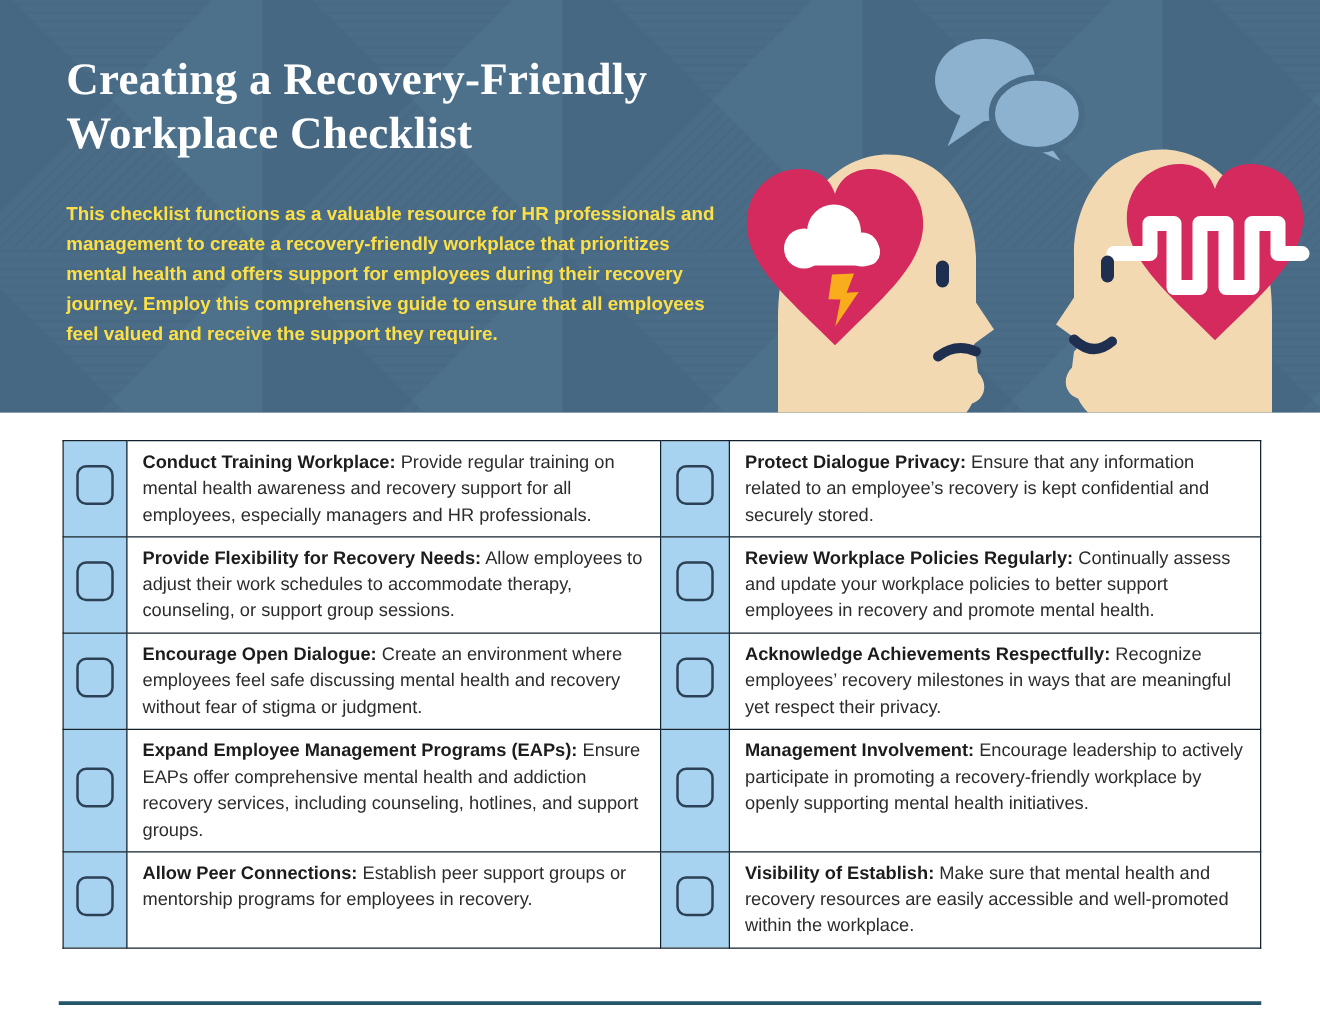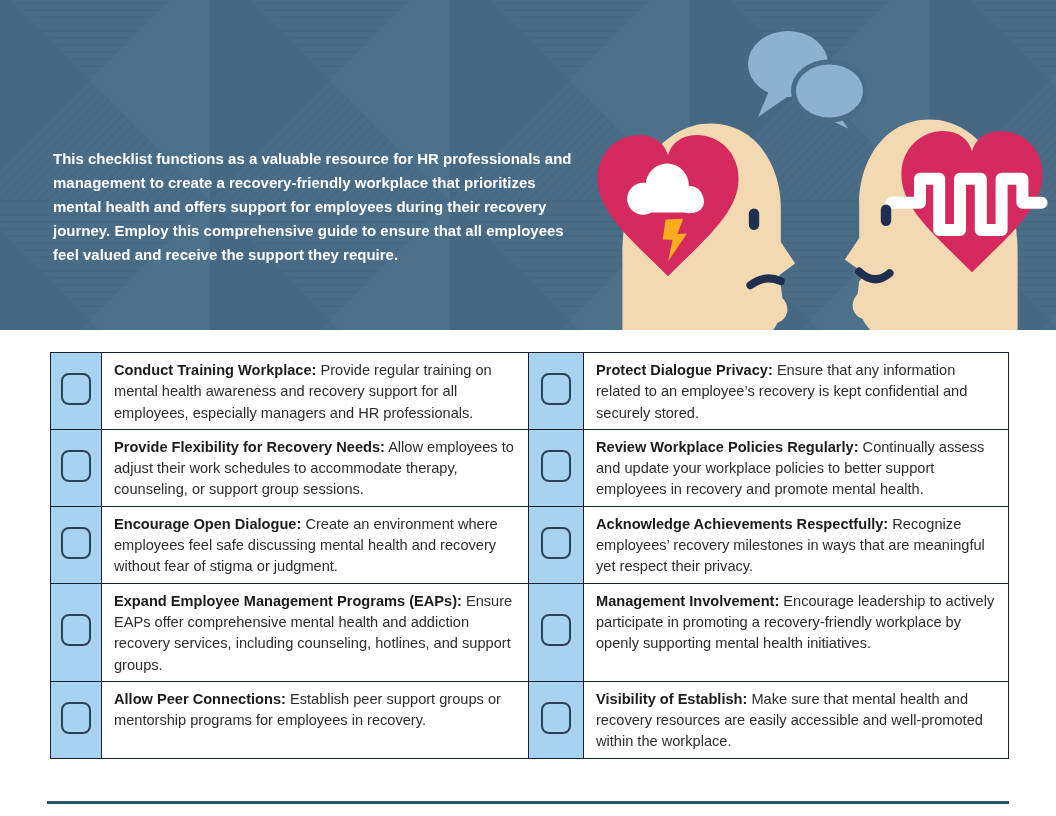--- a/index.html
+++ b/index.html
@@ -28,26 +28,26 @@
     max-width: 560px;
     font-family: "Liberation Serif", "DejaVu Serif", serif;
     font-weight: 700;
     font-size: 36px;
     line-height: 1.2;
     color: #ffffff;
     letter-spacing: 0.2px;
   }
   .page-description {
     position: absolute;
-    left: 53px; top: 147px;
+    left: 53px; top: 160px;
     width: 520px;
     font-size: 15px;
     line-height: 1.6;
     font-weight: 700;
-    color: #ffffff;
+    color: #fde047;
   }
   .art { position: absolute; }
   .art-bubbles { left: 738px; top: 24px; width: 135px; height: 115px; }
   .art-head-left { left: 592px; top: 106px; width: 208px; height: 240px; }
   .art-head-right { left: 840px; top: 102px; width: 208px; height: 240px; transform: scaleX(-1); }
 
   
   .table-wrap { margin: 22px 48px 0 50px; }
   table.checklist {
     border-collapse: collapse;
@@ -101,20 +101,21 @@
           <polygon points="0,0 240,0 120,120" fill="url(#stripeA)" opacity="0.45"></polygon>
           <polygon points="0,0 120,120 0,240" fill="#3c5c75" opacity="0.55"></polygon>
           <polygon points="240,0 120,120 240,240" fill="#587e9a" opacity="0.5"></polygon>
           <polygon points="0,240 120,120 240,240" fill="url(#stripeB)" opacity="0.5"></polygon>
         </pattern>
       </defs>
       <rect width="1056" height="330" fill="#4a6c87"></rect>
       <rect width="1056" height="330" fill="url(#tile)" opacity="0.45"></rect>
     </svg>
 
+    <div class="page-title">Creating a Recovery-Friendly Workplace Checklist</div>
 
     <div class="page-description">This checklist functions as a valuable resource for HR professionals and management to create a recovery-friendly workplace that prioritizes mental health and offers support for employees during their recovery journey. Employ this comprehensive guide to ensure that all employees feel valued and receive the support they require.</div>
 
     <svg class="art art-bubbles" viewBox="0 0 270 230" xmlns="http://www.w3.org/2000/svg">
       <ellipse cx="100" cy="80" rx="80" ry="66" fill="#8db2d0"></ellipse>
       <path d="M62,134 L40,186 L104,142 Z" fill="#8db2d0"></path>
       <g stroke="#4a6c87" stroke-width="10">
         <path d="M208,183 L236,222 L168,190 Z" fill="#8db2d0"></path>
         <ellipse cx="183" cy="134" rx="72" ry="58" fill="#8db2d0"></ellipse>
       </g>

